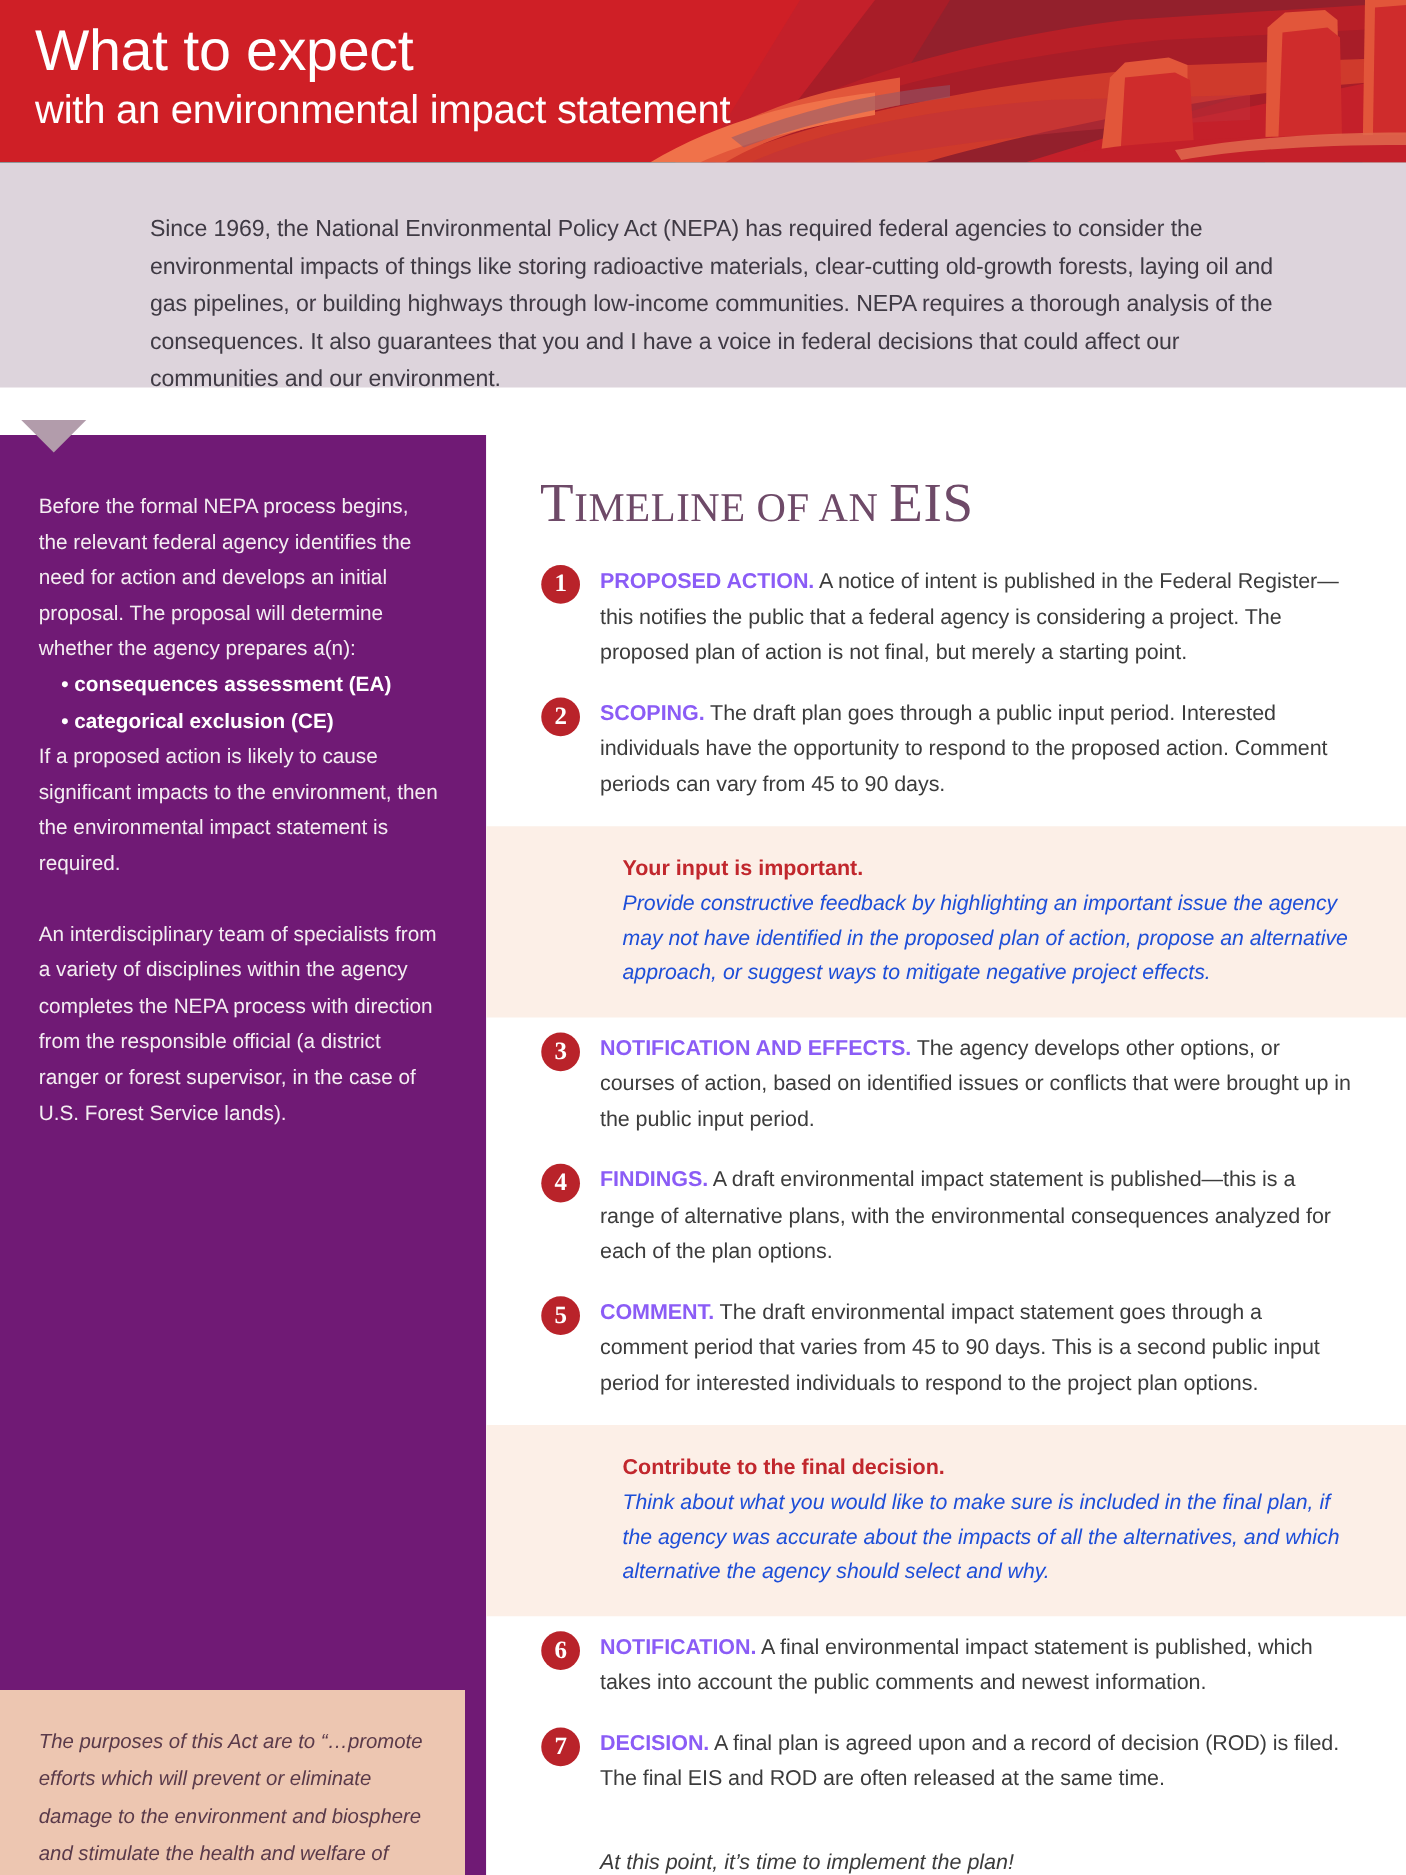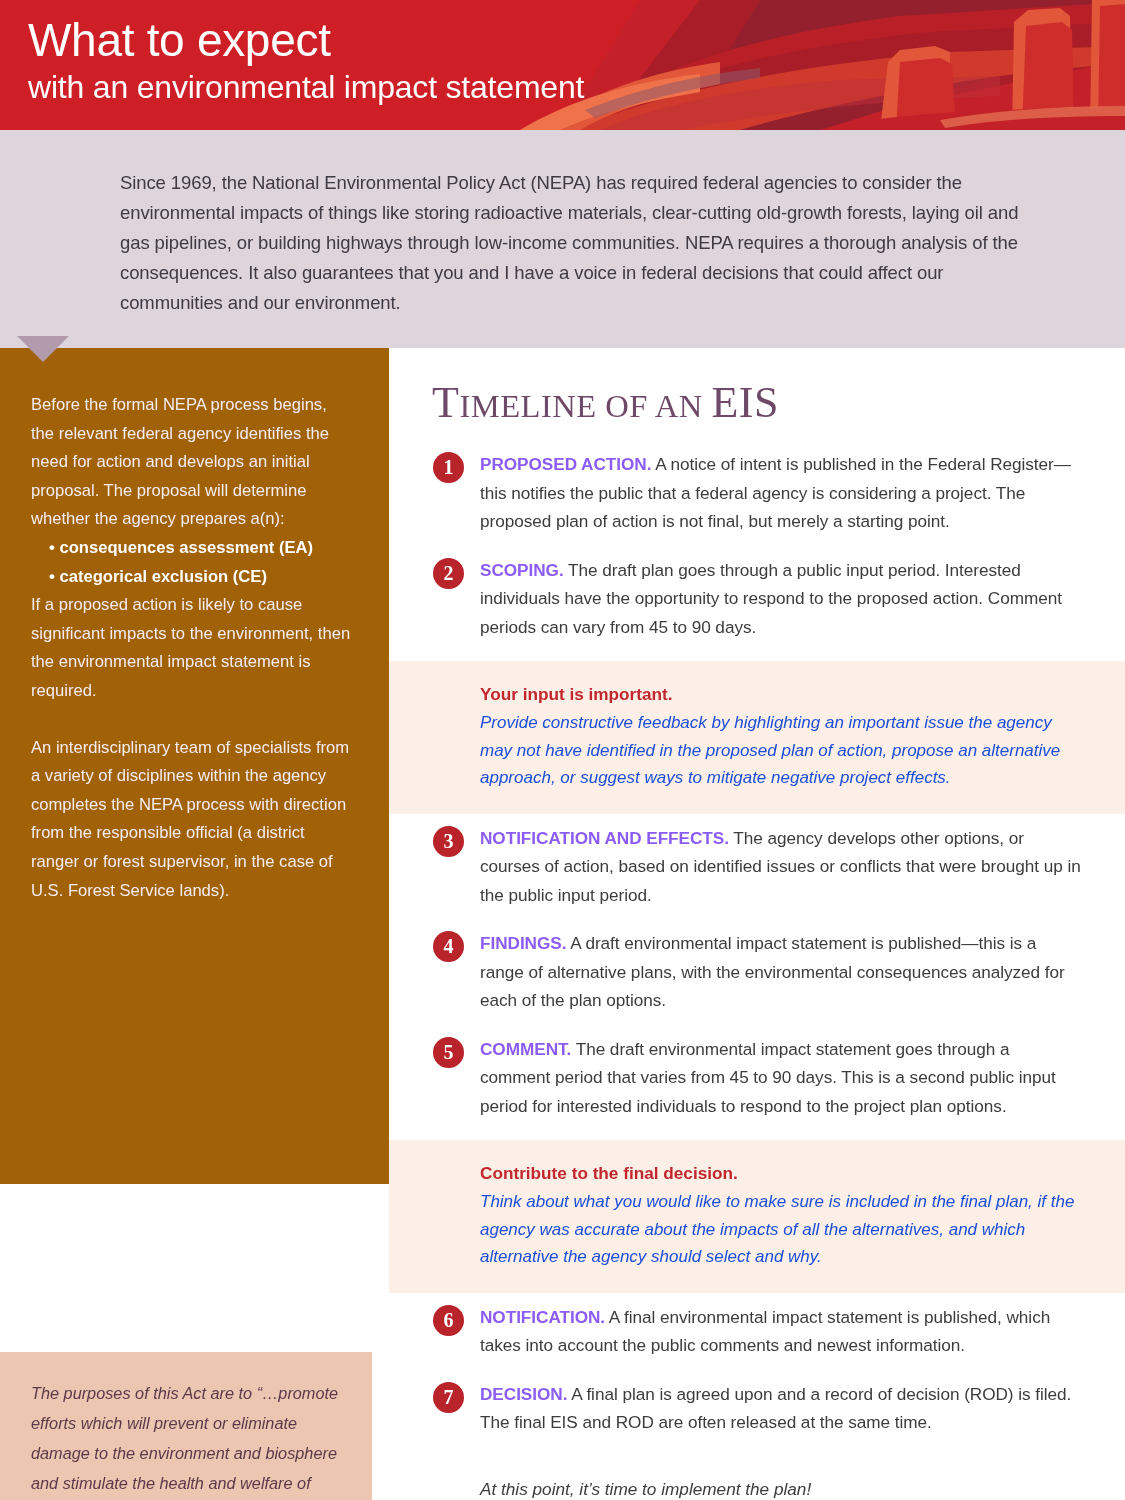--- a/index.html
+++ b/index.html
@@ -46,21 +46,21 @@
     letter-spacing: -0.2px;
     line-height: 1.2;
     margin-top: 4px;
     white-space: nowrap;
   }
 
   
   .intro-band {
     position: absolute;
     left: 0; top: 130px;
-    width: 1125px; height: 218px;
+    width: 1125px; height: 180px;
     background: #ddd4dc;
   }
   .intro-text {
     position: absolute;
     left: 120px; top: 38px;
     width: 905px;
     color: #3f3a44;
     font-size: 18.5px;
     line-height: 30px;
     letter-spacing: -0.1px;
@@ -72,22 +72,22 @@
     border-left: 26px solid transparent;
     border-right: 26px solid transparent;
     border-top: 26px solid #b29cab;
     z-index: 6;
   }
 
   
   .sidebar {
     position: absolute;
     left: 0; top: 348px;
-    width: 389px; height: 836px;
-    background: #a16207;
+    width: 389px; height: 1152px;
+    background: #701a75;
   }
   .sidebar-body {
     position: absolute;
     left: 31px; top: 43px;
     width: 320px;
     color: #f4edf2;
     font-size: 16.6px;
     line-height: 28.6px;
   }
   .sidebar-body p { margin-bottom: 0; }
@@ -178,21 +178,21 @@
     color: #8b5cf6;
     font-weight: bold;
   }
 
   
   .callout {
     background: #fcefe7;
     padding: 20px 44px 22px 44px;
     margin: 6px 0 10px 0;
   }
-  .callout-inner { margin-left: 47px; }
+  .callout-inner { margin-left: 65px; }
   .callout-head {
     color: #c1272d;
     font-weight: bold;
     font-size: 17.2px;
     line-height: 27px;
     margin-bottom: 1px;
   }
   .callout-body {
     color: #1d4ed8;
     font-style: italic;

